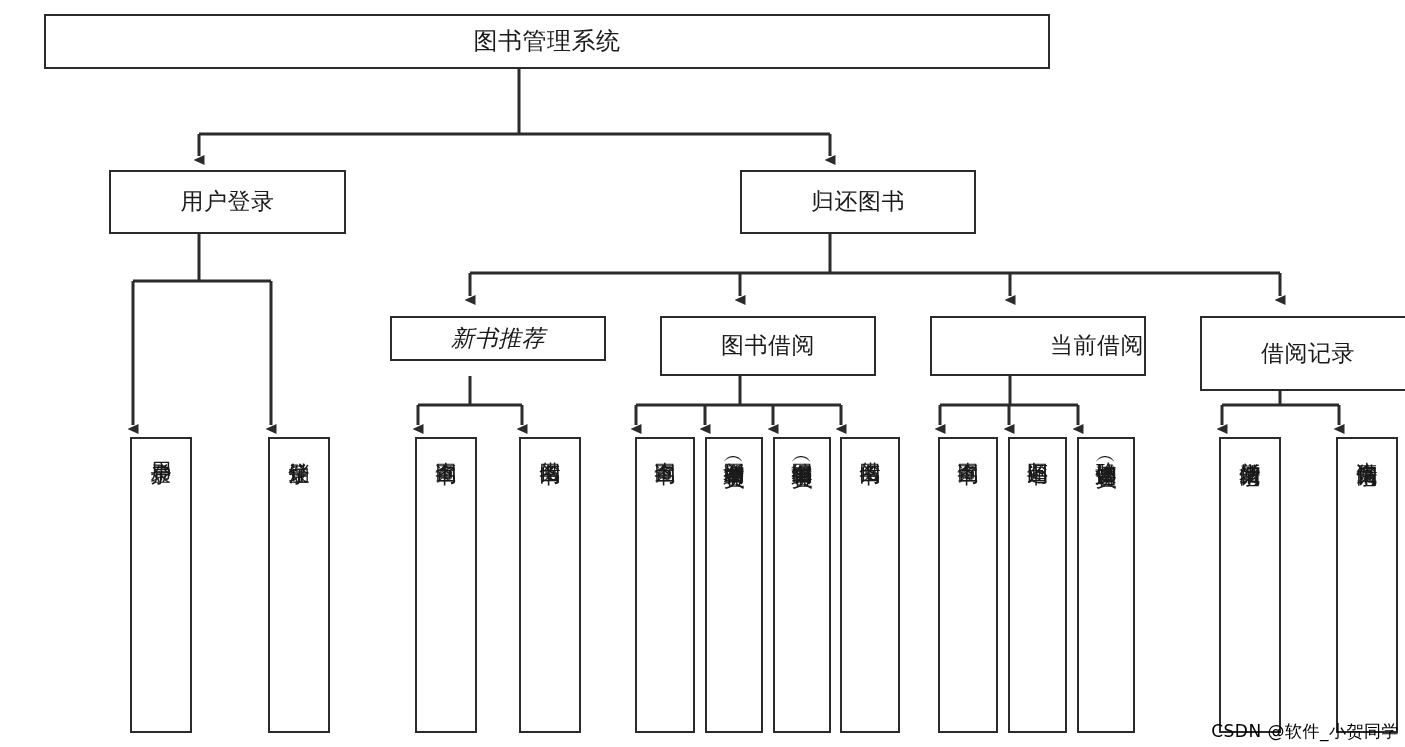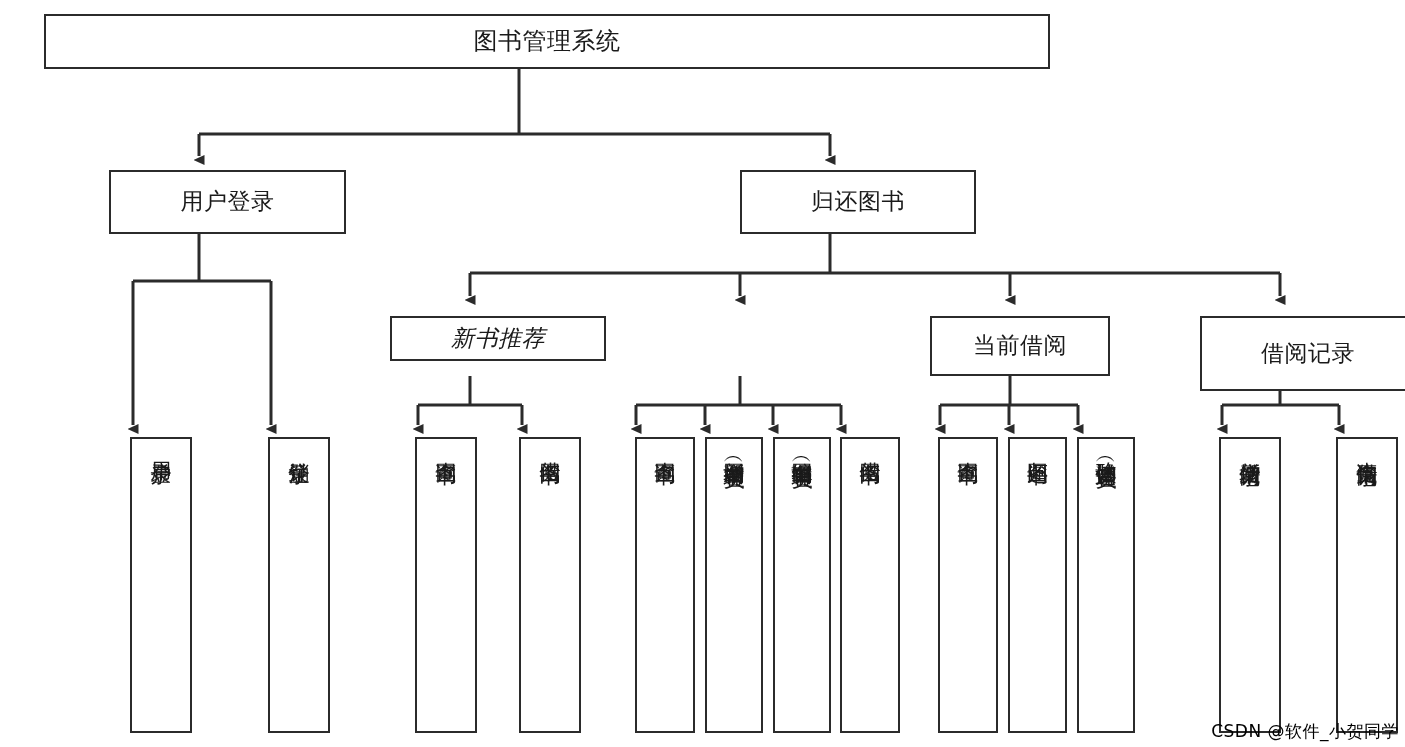--- a/index.html
+++ b/index.html
@@ -144,21 +144,24 @@
   <div class="node horiz" style="left:81px; top:170px; width:237px; height:64px;">
     <span class="node-label">用户登录</span>
   </div>
   <div class="node horiz" style="left:712px; top:170px; width:236px; height:64px;">
     <span class="node-label">归还图书</span>
   </div>
 
   <div class="node horiz" style="left:362px; top:316px; width:216px; height:45px;font-style:italic;">
     <span class="node-label">新书推荐</span>
   </div>
-  <div class="node horiz" style="left:902px; top:316px; width:180px; height:60px;">
+  <div class="node horiz" style="left:632px; top:316px; width:216px; height:60px;">
+    <span class="node-label">图书借阅</span>
+  </div>
+  <div class="node horiz" style="left:902px; top:316px; width:216px; height:60px;justify-content:flex-end;">
     <span class="node-label">当前借阅</span>
   </div>
   <div class="node horiz" style="left:1172px; top:316px; width:216px; height:75px;">
     <span class="node-label">借阅记录</span>
   </div>
 
   <div class="node vert" style="left:102px; top:437px; width:62px; height:296px;">
     <span class="node-label">用户登录</span>
   </div>
   <div class="node vert" style="left:240px; top:437px; width:62px; height:296px;">

